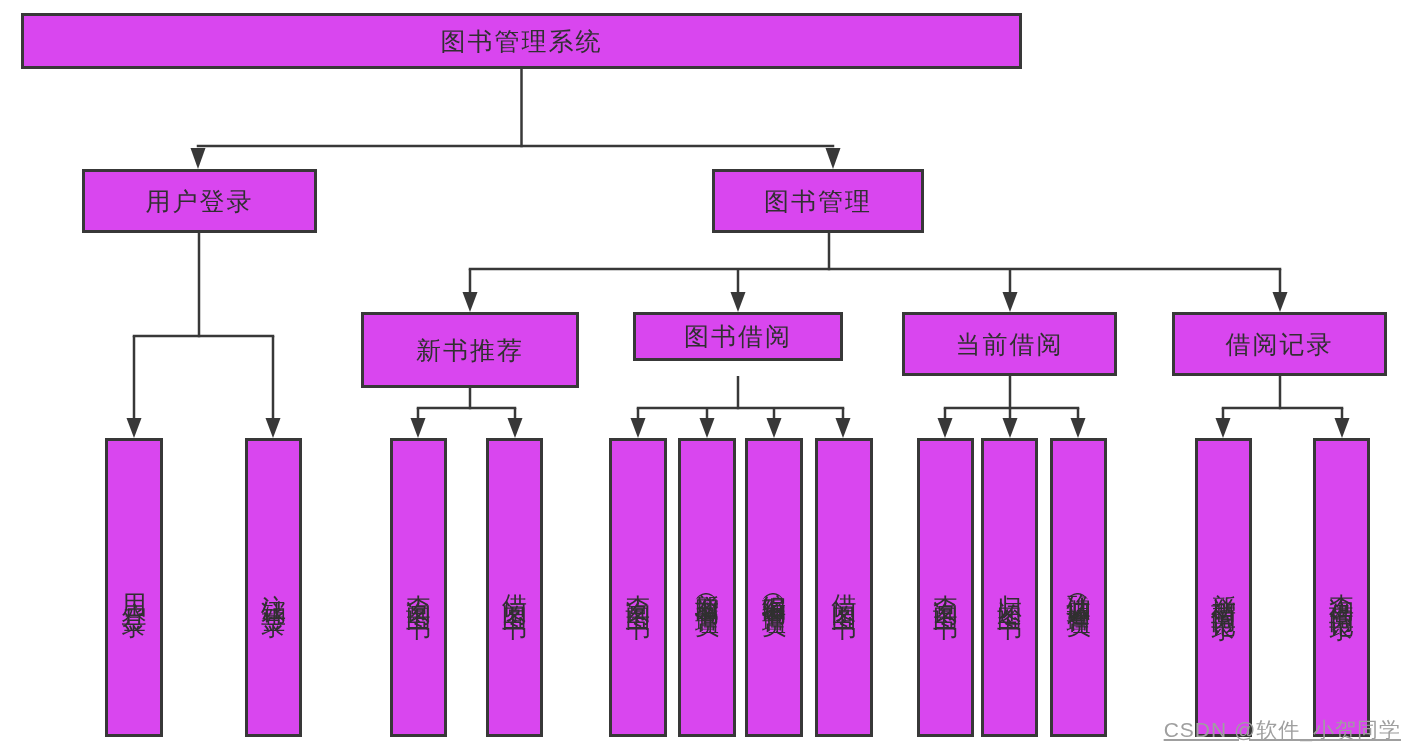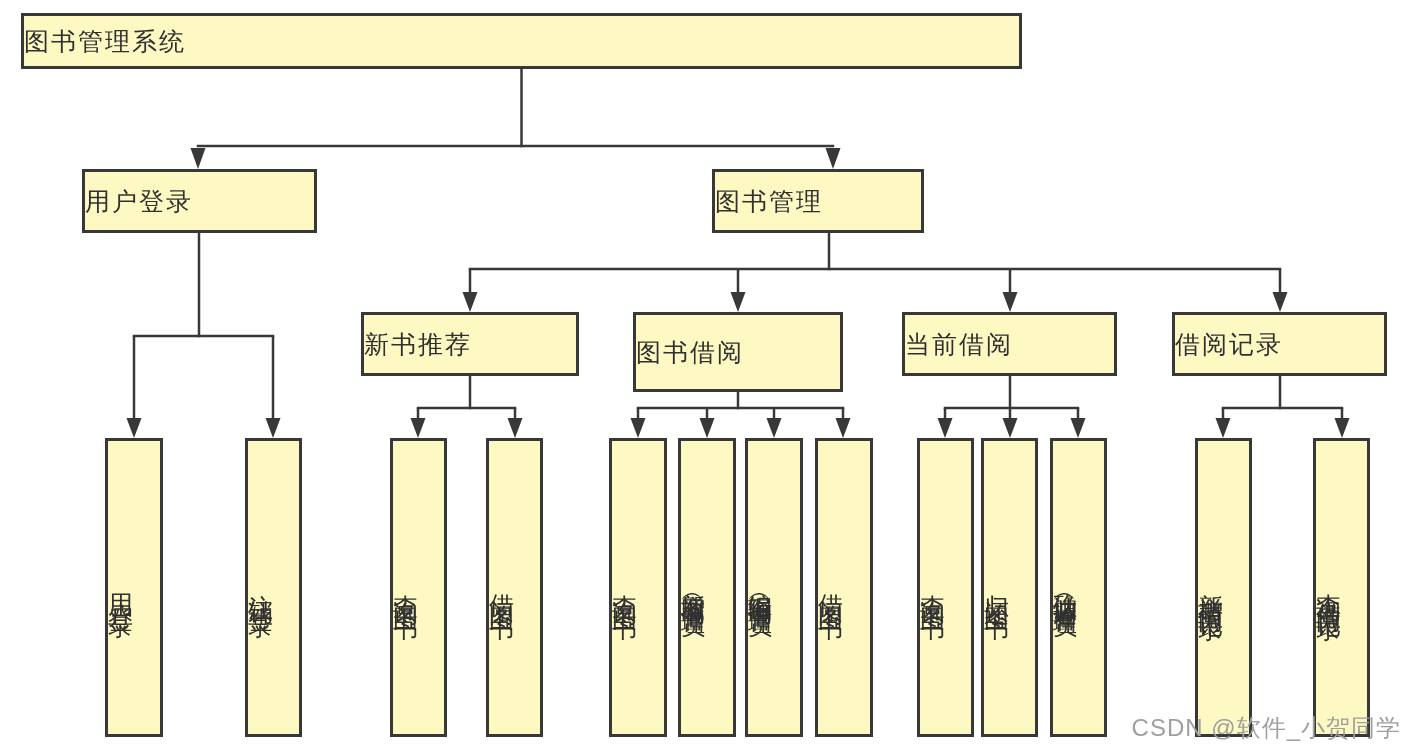--- a/index.html
+++ b/index.html
@@ -6,33 +6,33 @@
   .stage{
     position:relative;width:1405px;height:747px;background:var(--bg,#ffffff);
     font-family:"Liberation Sans","DejaVu Sans",sans-serif;color:var(--text,#303030);
     overflow:hidden;
   }
   .wires{position:absolute;left:0;top:0;width:1405px;height:747px;}
   .wires line{stroke:var(--line,#383838);stroke-width:2.5px;}
   .wires path{fill:var(--line,#383838);stroke:none;}
   .node{
     position:absolute;box-sizing:border-box;border:3px solid var(--line,#383838);
-    background:#fef9c3;display:flex;align-items:center;
+    background:#d946ef;display:flex;align-items:center;justify-content:center;
     text-align:center;
   }
   .h span{font-size:25px;letter-spacing:2px;white-space:nowrap;}
   .leaf span{
     writing-mode:vertical-rl;text-orientation:mixed;
     font-size:25px;letter-spacing:7px;line-height:1;
   }
   .leaf.tight span{font-size:24px;letter-spacing:3px;}
   .leaf.mid span{letter-spacing:5px;}
   .watermark{
-    position:absolute;right:4px;bottom:3px;font-size:24px;letter-spacing:1px;
-    color:var(--wm,#9f9f9f);z-index:5;white-space:nowrap;
+    position:absolute;right:4px;bottom:3px;font-size:21px;letter-spacing:1px;
+    color:var(--wm,#9f9f9f);z-index:5;white-space:nowrap;text-decoration:underline;
   }
 </style>
 </head>
 <body>
 
 <div class="stage">
 
   <svg class="wires" viewBox="0 0 1405 747" xmlns="http://www.w3.org/2000/svg" aria-hidden="true">
 
     <line x1="521.5" y1="69" x2="521.5" y2="147.25"></line>
@@ -96,24 +96,24 @@
     <span>图书管理系统</span>
   </div>
 
   <div class="node h" style="left:82px;top:169px;width:235px;height:64px">
     <span>用户登录</span>
   </div>
   <div class="node h" style="left:712px;top:169px;width:212px;height:64px">
     <span>图书管理</span>
   </div>
 
-  <div class="node h" style="left:361px;top:312px;width:218px;height:64px">
+  <div class="node h" style="left:361px;top:312px;width:218px;height:76px">
     <span>新书推荐</span>
   </div>
-  <div class="node h" style="left:633px;top:312px;width:210px;height:80px">
+  <div class="node h" style="left:633px;top:312px;width:210px;height:49px">
     <span>图书借阅</span>
   </div>
   <div class="node h" style="left:1172px;top:312px;width:215px;height:64px">
     <span>借阅记录</span>
   </div>
   <div class="node h" style="left:902px;top:312px;width:215px;height:64px">
     <span>当前借阅</span>
   </div>
 
   <div class="node leaf" style="left:105px;top:438px;width:58px;height:299px">

